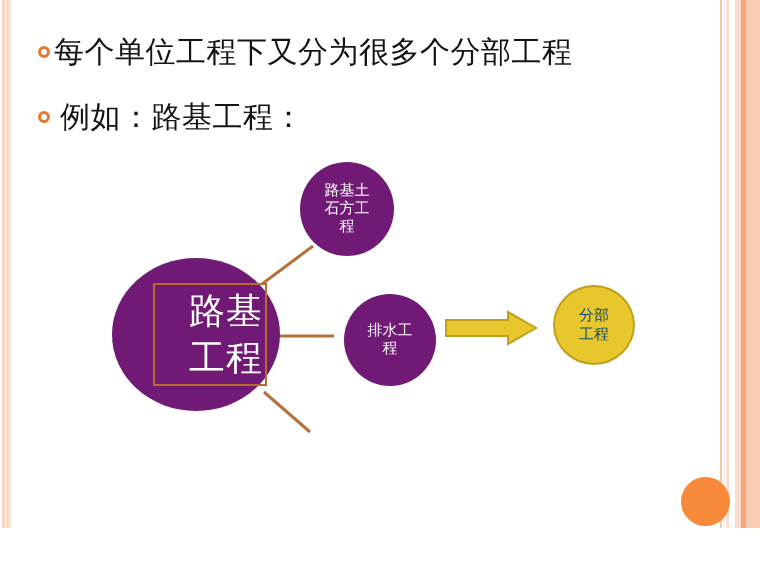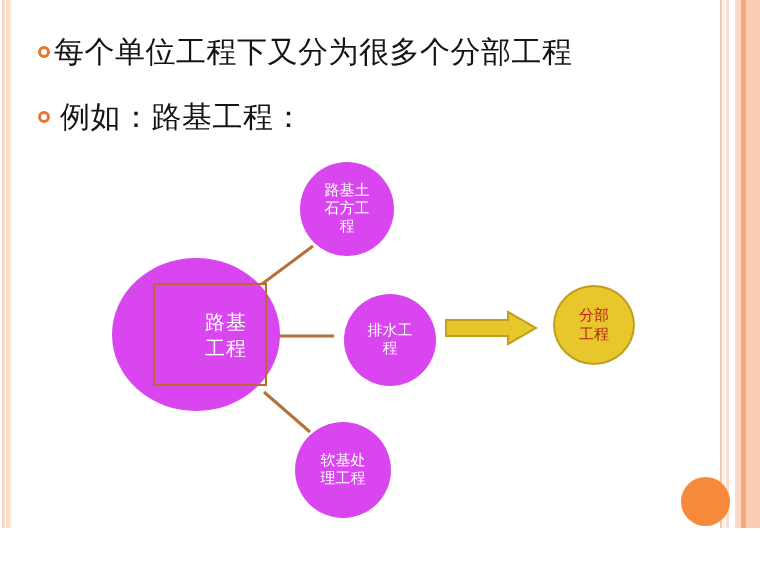--- a/index.html
+++ b/index.html
@@ -67,21 +67,21 @@
   .node {
     position: absolute;
     border-radius: 50%;
     display: flex;
     align-items: center;
     justify-content: center;
     text-align: center;
     box-sizing: border-box;
   }
   .node-orange {
-    background: #d946ef;
+    background: #701a75;
     color: #ffffff;
   }
   .node-label {
     line-height: 1.18;
     display: block;
   }
 
   #node-main {
     left: 112px;  top: 258px;
     width: 168px; height: 153px;
@@ -91,21 +91,21 @@
     left: 153px; top: 283px;
     width: 114px; height: 103px;
     border: 2px solid #ba6b2a;
     box-sizing: border-box;
     display: flex;
     align-items: center;
     justify-content: center;
   }
   #node-main-box .node-label {
     color: #ffffff;
-    font-size: 20px;
+    font-size: 36px;
     line-height: 1.3;
     letter-spacing: 1px;
     margin-left: 32px;
   }
 
   #node-top    { left: 300px; top: 162px; width: 94px; height: 94px; }
   #node-mid    { left: 344px; top: 294px; width: 92px; height: 92px; }
   #node-bottom { left: 295px; top: 422px; width: 96px; height: 96px; }
 
   #node-top .node-label,
@@ -123,21 +123,21 @@
     width: 93px;
     height: 36px;
   }
 
   
   #node-result {
     left: 553px; top: 285px;
     width: 82px;  height: 80px;
     background: #e8c72c;
     border: 2px solid #bfa01c;
-    color: #b91c1c;
+    color: #0c4a6e;
   }
   #node-result .node-label {
     font-size: 15px;
     width: 52px;
     line-height: 1.3;
   }
 
   
   #deco-dot {
     position: absolute;
@@ -186,23 +186,20 @@
   </div>
 
   <div id="node-top" class="node node-orange">
     <span class="node-label"><span>路基土</span><br><span>石方工</span><br><span>程</span></span>
   </div>
 
   <div id="node-mid" class="node node-orange">
     <span class="node-label"><span>排水工</span><br><span>程</span></span>
   </div>
 
-  <div id="node-bottom" class="node node-orange">
-    <span class="node-label"><span>软基处</span><br><span>理工程</span></span>
-  </div>
 
   <svg id="arrow" viewBox="0 0 93 36">
     <polygon points="1,10 63,10 63,2 91,18 63,34 63,26 1,26" fill="#e8c72c" stroke="#bfa01c" stroke-width="2" stroke-linejoin="miter"></polygon>
   </svg>
 
   <div id="node-result" class="node">
     <span class="node-label"><span>分部</span><br><span>工程</span></span>
   </div>
 
   <div id="deco-dot"></div>

